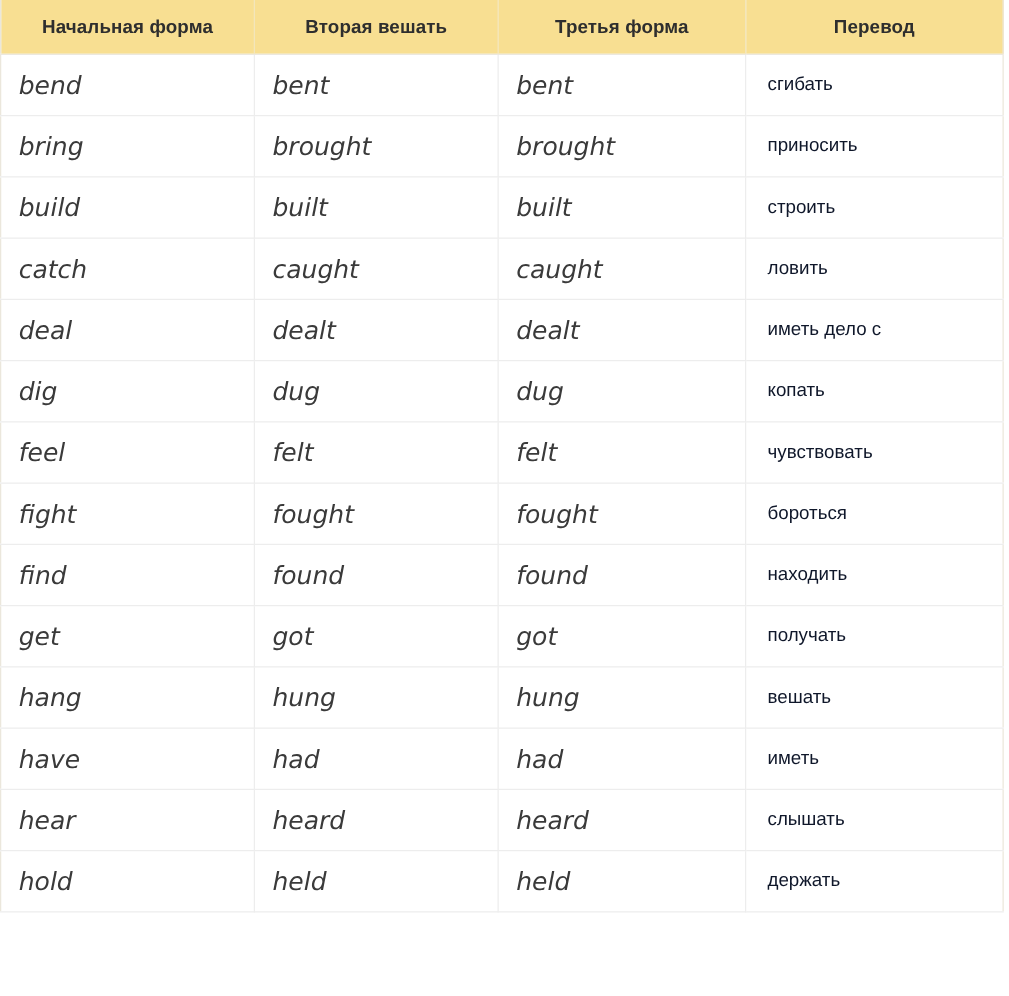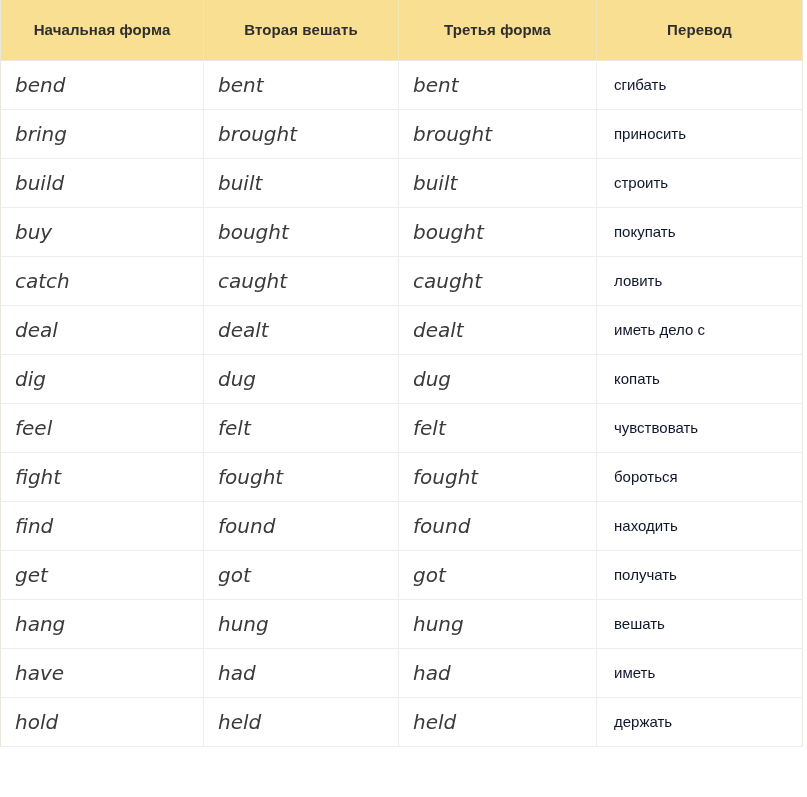--- a/index.html
+++ b/index.html
@@ -30,21 +30,21 @@
     border-right: 1px solid #ebe7dc;
   }
 
   table.verb-table col.c1 { width: 203px; }
   table.verb-table col.c2 { width: 195px; }
   table.verb-table col.c3 { width: 198px; }
   table.verb-table col.c4 { width: 206px; }
 
   thead th {
     background: #f8df92;
-    height: 60px;
+    height: 43px;
     box-sizing: border-box;
     text-align: center;
     vertical-align: middle;
     font-family: "Liberation Sans", sans-serif;
     font-size: 15px;
     font-weight: bold;
     color: #2e2e2e;
     border-right: 1px solid #f3e6bb;
     border-bottom: 1px solid #ece8de;
     padding: 0 6px;
@@ -114,26 +114,20 @@
           <td class="eng">brought</td>
           <td class="rus last-col">приносить</td>
         </tr>
         <tr>
           <td class="eng">build</td>
           <td class="eng">built</td>
           <td class="eng">built</td>
           <td class="rus last-col">строить</td>
         </tr>
         <tr>
-          <td class="eng">buy</td>
-          <td class="eng">bought</td>
-          <td class="eng">bought</td>
-          <td class="rus last-col">покупать</td>
-        </tr>
-        <tr>
           <td class="eng">catch</td>
           <td class="eng">caught</td>
           <td class="eng">caught</td>
           <td class="rus last-col">ловить</td>
         </tr>
         <tr>
           <td class="eng">deal</td>
           <td class="eng">dealt</td>
           <td class="eng">dealt</td>
           <td class="rus last-col">иметь дело с</td>
@@ -174,20 +168,26 @@
           <td class="eng">hung</td>
           <td class="rus last-col">вешать</td>
         </tr>
         <tr>
           <td class="eng">have</td>
           <td class="eng">had</td>
           <td class="eng">had</td>
           <td class="rus last-col">иметь</td>
         </tr>
         <tr>
+          <td class="eng">hear</td>
+          <td class="eng">heard</td>
+          <td class="eng">heard</td>
+          <td class="rus last-col">слышать</td>
+        </tr>
+        <tr>
           <td class="eng">hold</td>
           <td class="eng">held</td>
           <td class="eng">held</td>
           <td class="rus last-col">держать</td>
         </tr>
       </tbody>
   </table>
 </div>
 
 </body></html>

